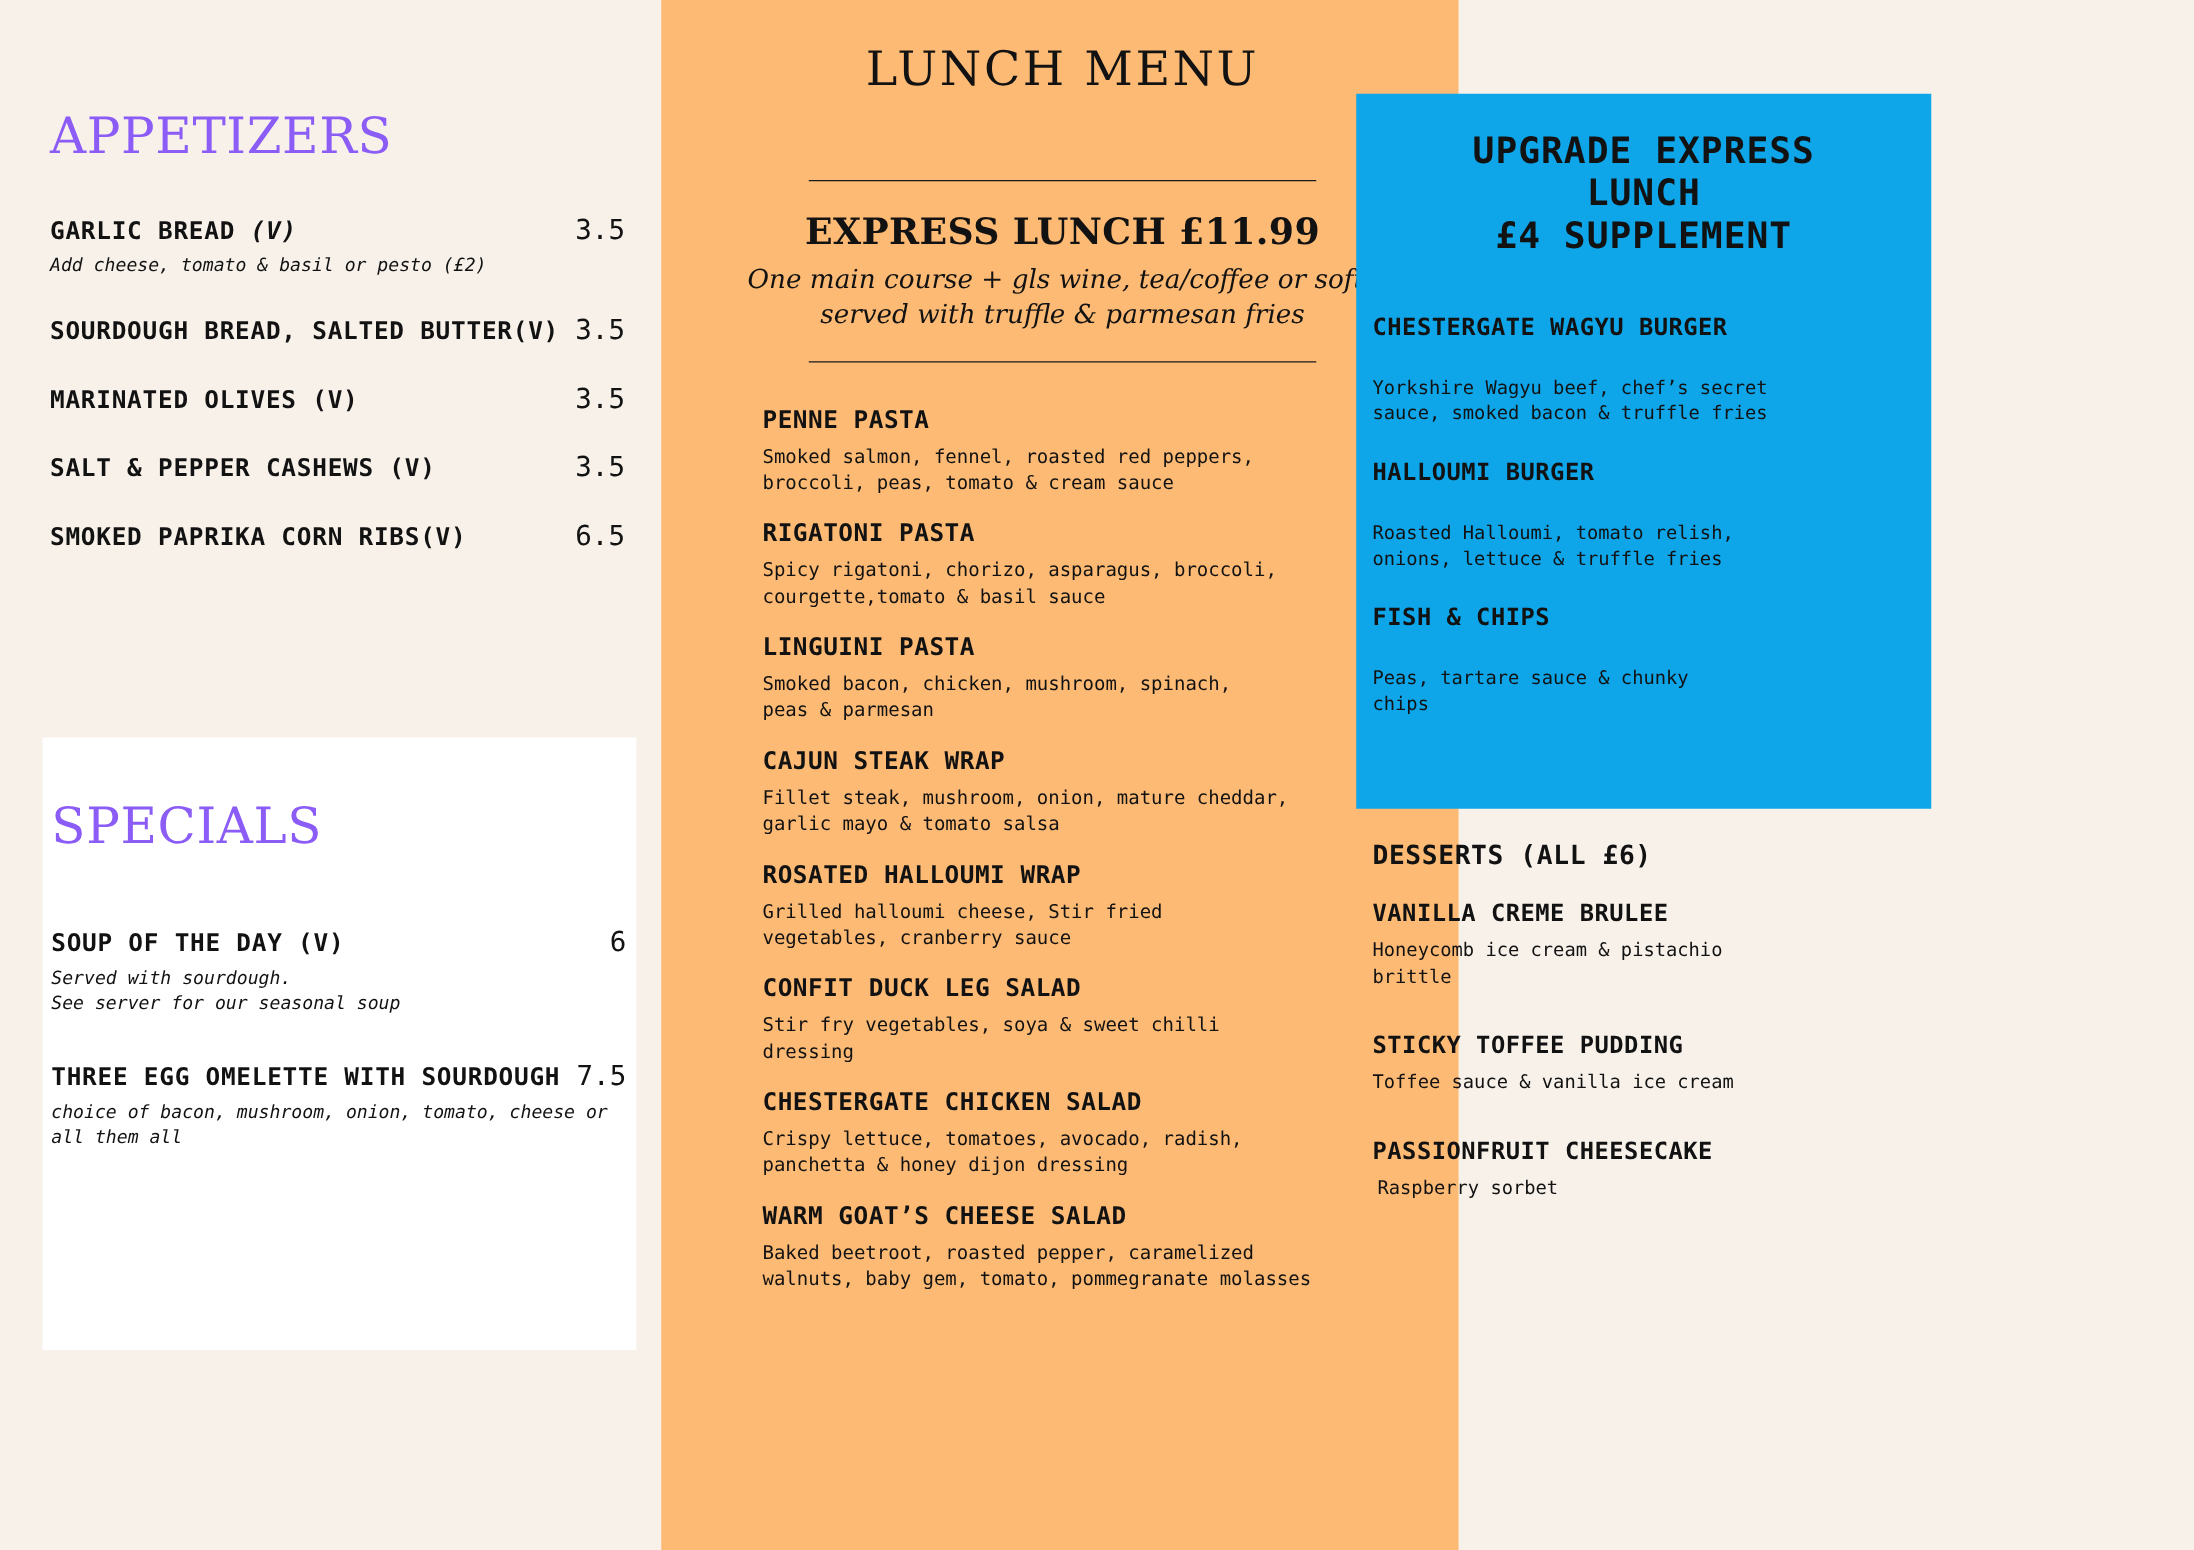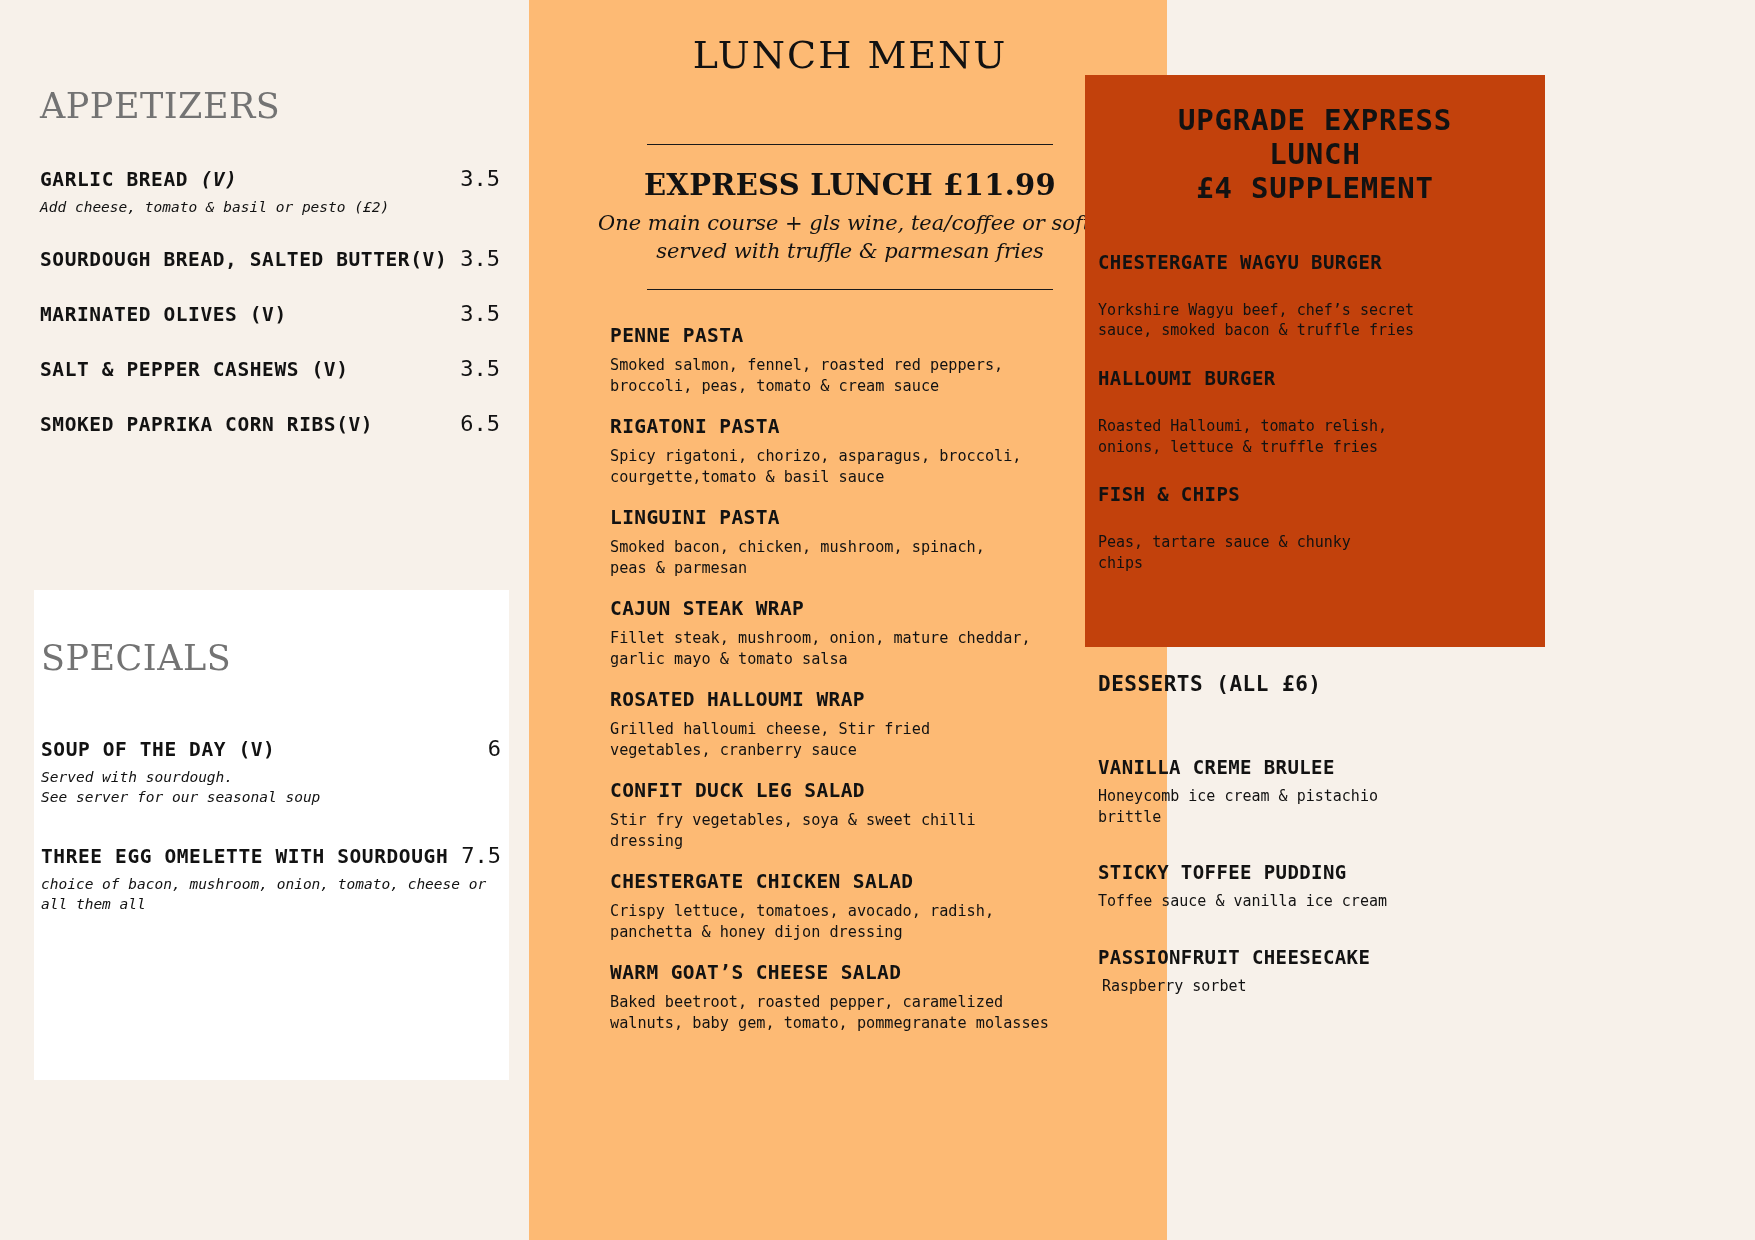--- a/index.html
+++ b/index.html
@@ -38,24 +38,24 @@
   }
   .col-right {
     position: absolute;
     left: 1167px; top: 0;
     width: 588px; height: 1240px;
     background: #f7f1ea;
   }
 
   .section-heading-serif {
     font-family: "DejaVu Serif", serif;
-    font-size: 35px;
+    font-size: 40px;
     font-weight: 400;
     letter-spacing: 0.5px;
-    color: #737373;
+    color: #8b5cf6;
   }
 
   
   .appetizers-block {
     position: absolute;
     left: 40px; top: 86px;
     width: 460px;
   }
   .appetizers-block .section-heading-serif { margin-bottom: 40px; }
 
@@ -172,21 +172,21 @@
     line-height: 1.38;
     margin-top: 8px;
     white-space: pre-line;
   }
 
   
   .upgrade-card {
     position: absolute;
     left: 1085px; top: 75px;
     width: 460px; height: 572px;
-    background: #c2410c;
+    background: #0ea5e9;
   }
   .upgrade-title {
     font-family: "DejaVu Sans Mono", monospace;
     font-weight: 700;
     font-size: 29px;
     letter-spacing: 0.8px;
     text-align: center;
     line-height: 1.18;
     white-space: pre-line;
     margin-top: 28px;
@@ -204,21 +204,21 @@
   .desserts-block {
     position: absolute;
     left: 1098px; top: 672px;
     width: 470px;
   }
   .desserts-heading {
     font-family: "DejaVu Sans Mono", monospace;
     font-weight: 700;
     font-size: 21px;
     letter-spacing: 0.5px;
-    margin-bottom: 60px;
+    margin-bottom: 24px;
   }
   .dessert-item { margin-bottom: 34px; }
   .dessert-item .dish-name { font-size: 19px; }
   .dessert-item .dish-desc { font-size: 15px; margin-top: 8px; }
   .dessert-item.indent .dish-desc { padding-left: 4px; }
 </style>
 </head>
 <body>
 
 <div class="page">

